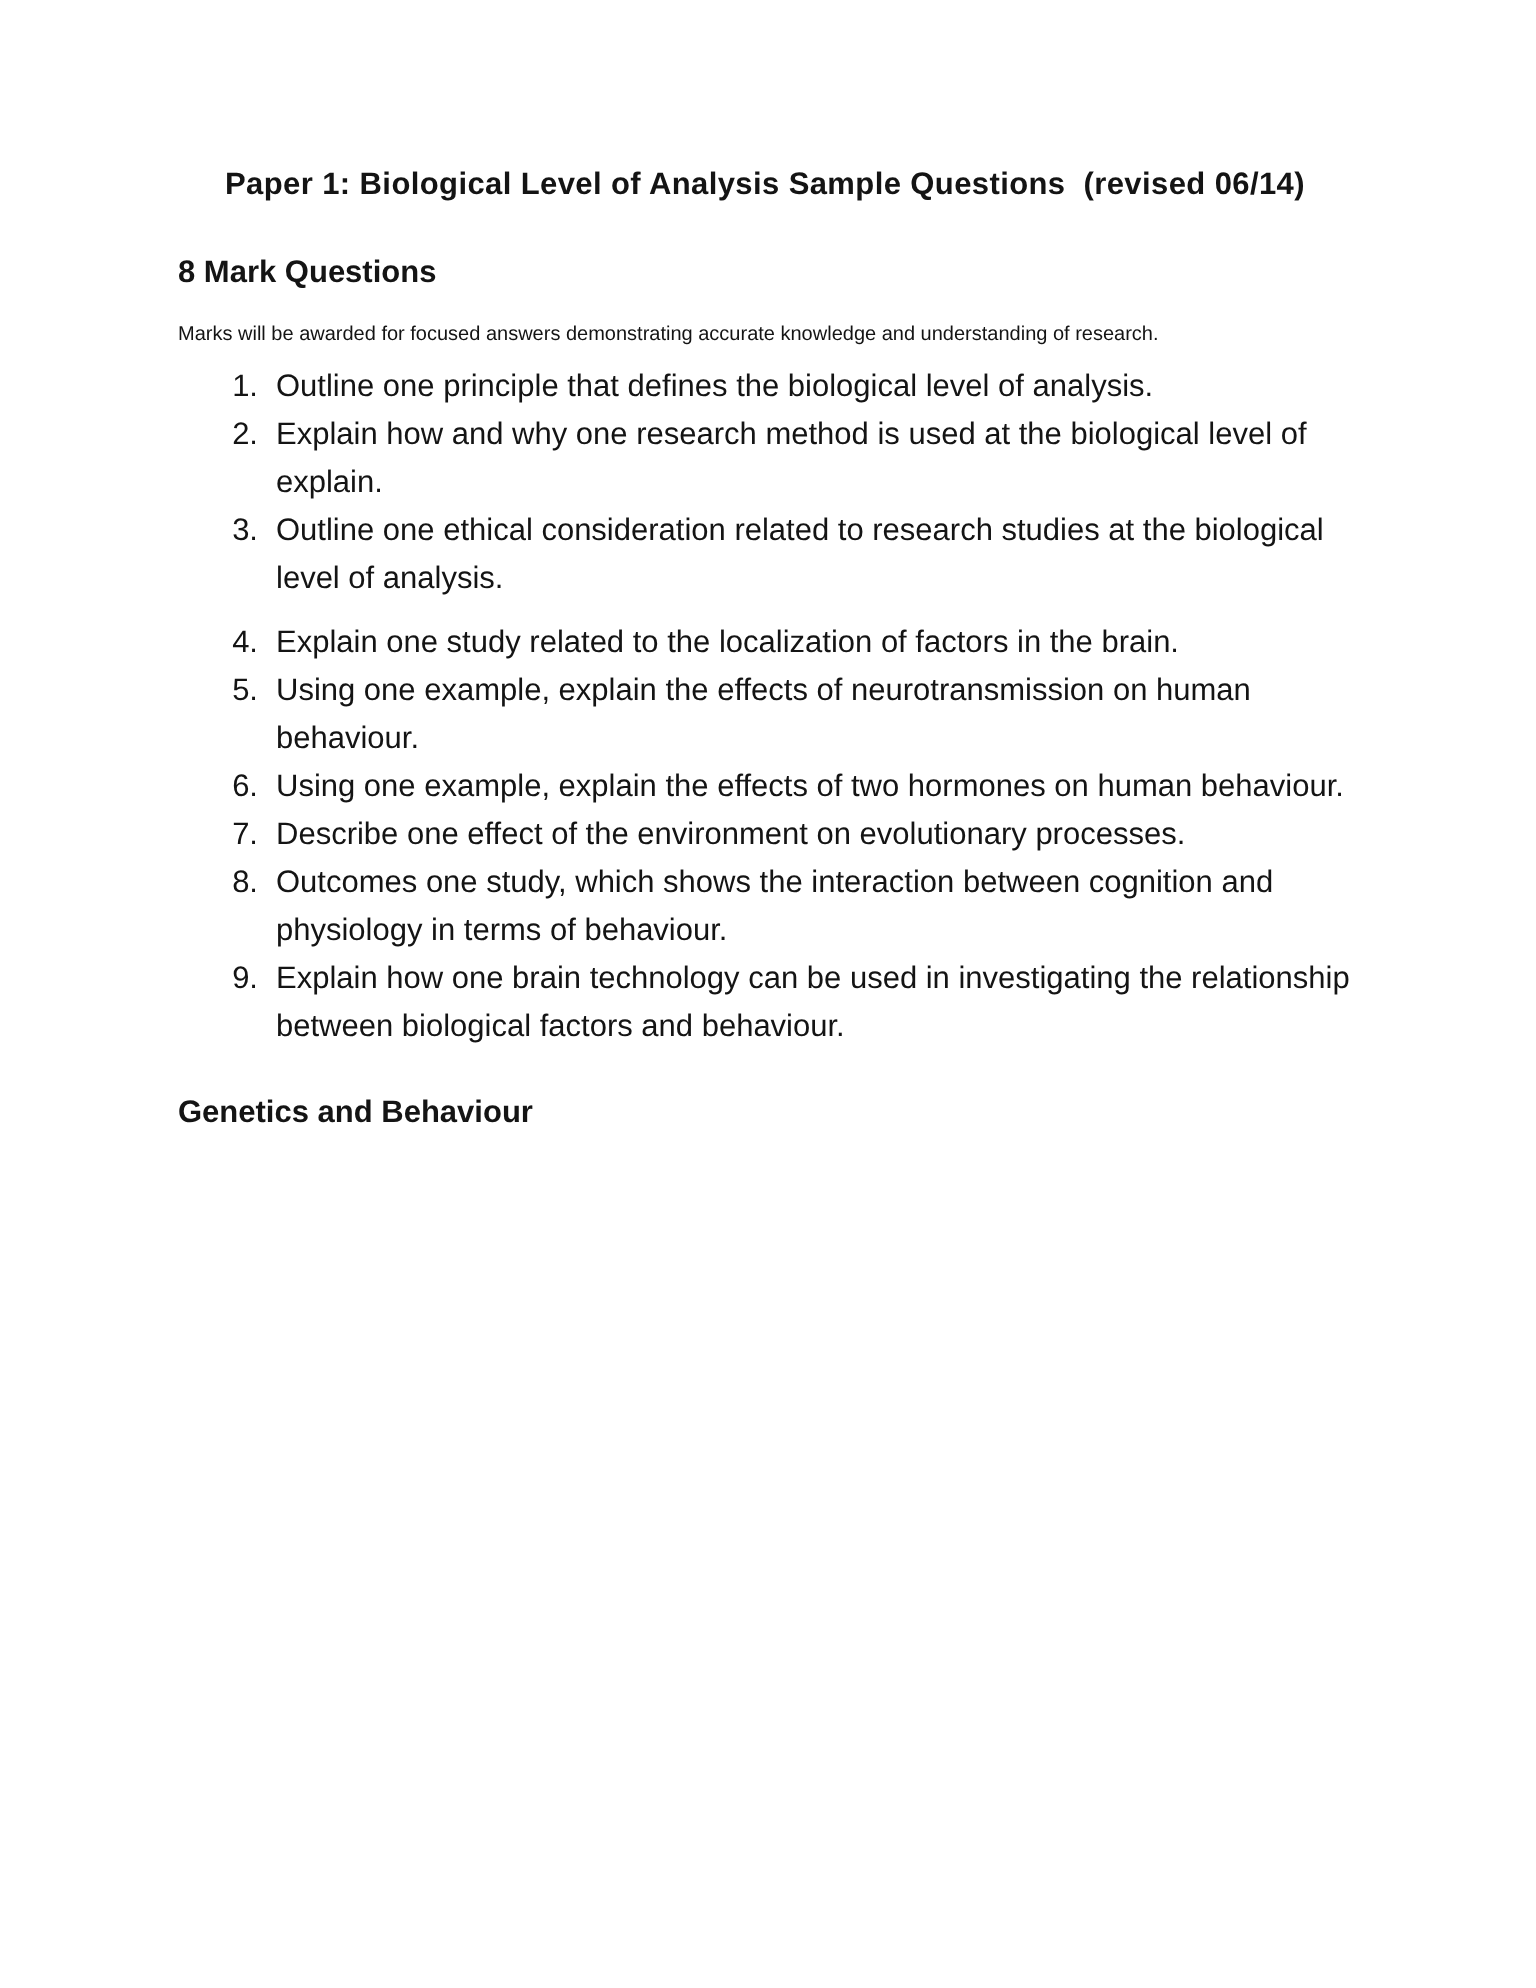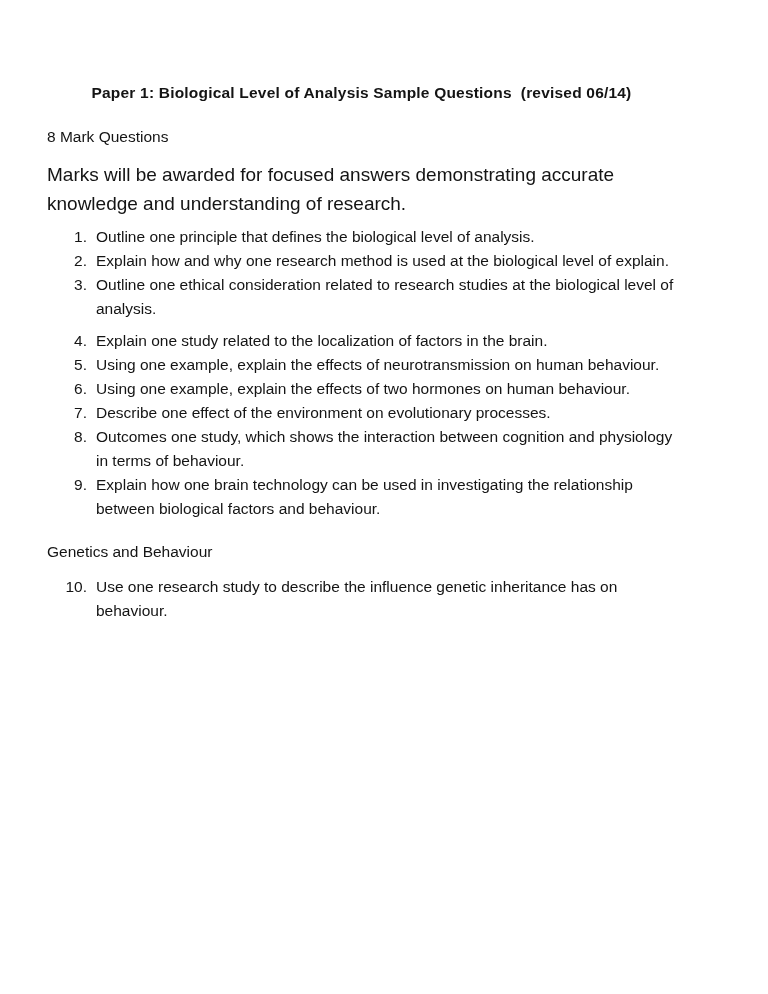--- a/index.html
+++ b/index.html
@@ -13,41 +13,41 @@
     height: 994px;
     font-family: "Liberation Sans", "DejaVu Sans", sans-serif;
     color: #141414;
     overflow: hidden;
   }
 
   .page {
     width: 764px;
     height: 994px;
     background: #ffffff;
-    padding: 84px 88px 60px 47px;
+    padding: 84px 88px 60px 89px;
   }
 
   .doc-title {
     text-align: center;
     font-weight: bold;
     font-size: 15.5px;
     letter-spacing: 0.2px;
     margin-bottom: 26px;
     white-space: pre-wrap;
   }
 
   .section-heading {
-    font-weight: normal;
+    font-weight: bold;
     font-size: 15.5px;
     margin-top: 22px;
     margin-bottom: 14px;
   }
 
   .paragraph {
-    font-size: 19px;
+    font-size: 10px;
     line-height: 1.55;
     margin-bottom: 6px;
   }
 
   .question-list {
     margin-top: 2px;
     margin-bottom: 8px;
     padding-left: 14px;
   }
 
@@ -120,19 +120,15 @@
     </div>
     <div class="list-item">
       <span class="item-number">9.</span>
       <span class="item-text">Explain how one brain technology can be used in investigating the relationship between biological factors and behaviour.</span>
     </div>
   </div>
 
   <div class="section-heading">Genetics and Behaviour</div>
 
   <div class="question-list">
-    <div class="list-item">
-      <span class="item-number">10.</span>
-      <span class="item-text">Use one research study to describe the influence genetic inheritance has on behaviour.</span>
-    </div>
   </div>
 
 </div>
 
 </body></html>

